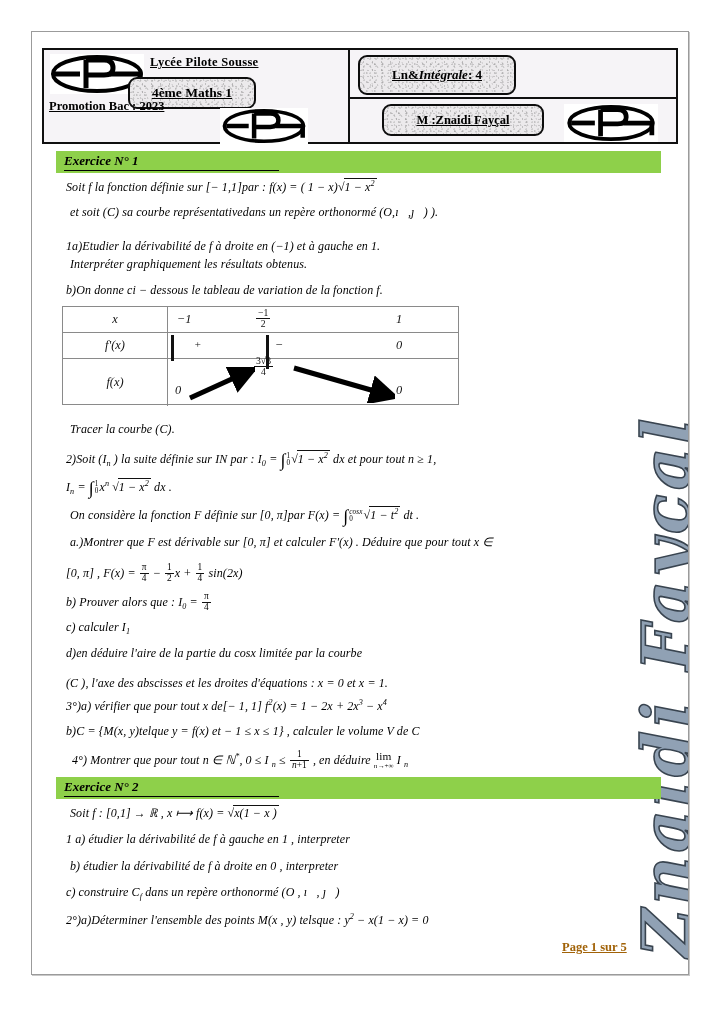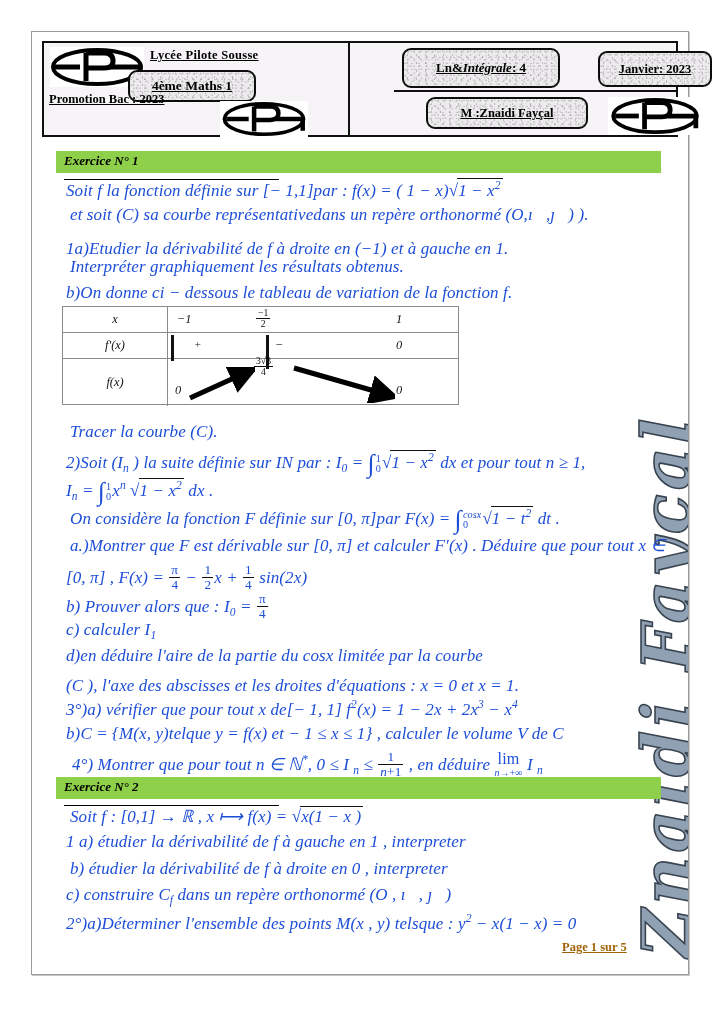--- a/index.html
+++ b/index.html
@@ -15,27 +15,26 @@
     left:31px;top:31px;
     width:658px;height:944px;
     border:1px solid #9b9b9b;
     box-shadow:1px 1px 0 #c8c8c8;
     background:#ffffff;
     box-sizing:border-box;
   }
 
   
   .header{
-    position:absolute;left:10px;top:9px;
+    position:absolute;left:10px;top:16px;
     width:636px;height:96px;
     border:2px solid #101010;
     box-sizing:border-box;
     background:#f6f4f7;
     display:flex;
-    gap:44px;
   }
   .hdr-left{
     position:relative;
     width:306px;
     border-right:2px solid #101010;
     box-sizing:border-box;
   }
   .hdr-right{
     position:relative;
     flex:1;
@@ -100,30 +99,30 @@
     position:absolute;
     left:24px;width:605px;height:22px;
     background:#8ed04a;
   }
   .green-bar span{
     position:absolute;left:8px;top:2px;
     font-style:italic;font-weight:bold;font-size:13px;
     color:#000;
     border-bottom:1.4px solid #000;
     padding-right:140px;
-    padding-bottom:10px;
+    padding-bottom:1px;
     white-space:nowrap;
   }
 
   
   .line{
     position:absolute;
     font-style:italic;
-    font-size:17px;
-    color:#1d4ed8;
+    font-size:12px;
+    color:#000000;
     white-space:nowrap;
     letter-spacing:.1px;
   }
   .frac{
     display:inline-block;
     vertical-align:-.45em;
     text-align:center;
     font-size:.78em;
     font-style:normal;
     line-height:1.05;
@@ -255,23 +254,20 @@
         </svg>
       </div>
     </div>
 
     <div class="hdr-right">
 
       <div class="rbox box-chap">
         <span><span>Ln&amp;</span><span class="ital">Intégrale</span><span>: 4</span></span>
       </div>
 
-      <div class="rbox box-date">
-        <span>Janvier: 2023</span>
-      </div>
 
       <div class="rbox box-prof">
         <span>M :Znaidi Fayçal</span>
       </div>
 
       <div class="logo" style="left:214px;top:54px;width:94px;height:38px;">
         <svg width="94" height="38" viewBox="0 0 94 40">
           <ellipse cx="47" cy="20" rx="44" ry="17" fill="none" stroke="#000" stroke-width="4"></ellipse>
           <path d="M5 20 L30 20" stroke="#000" stroke-width="5"></path>
           <path d="M60 20 L90 20 L90 33" stroke="#000" stroke-width="5" fill="none"></path>

